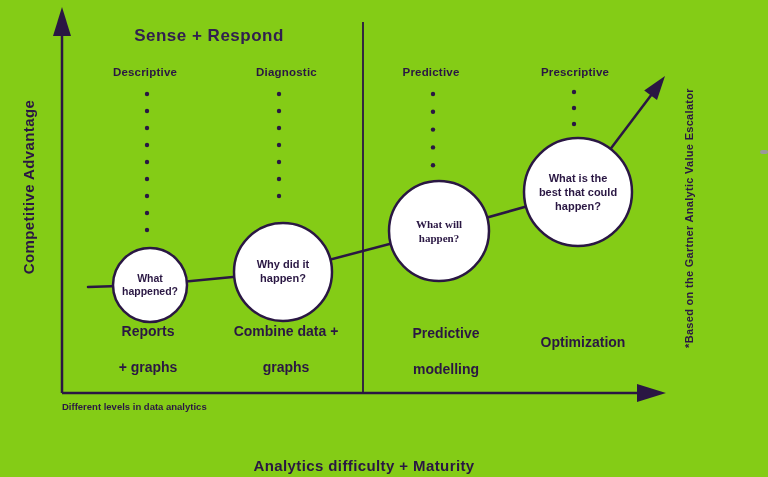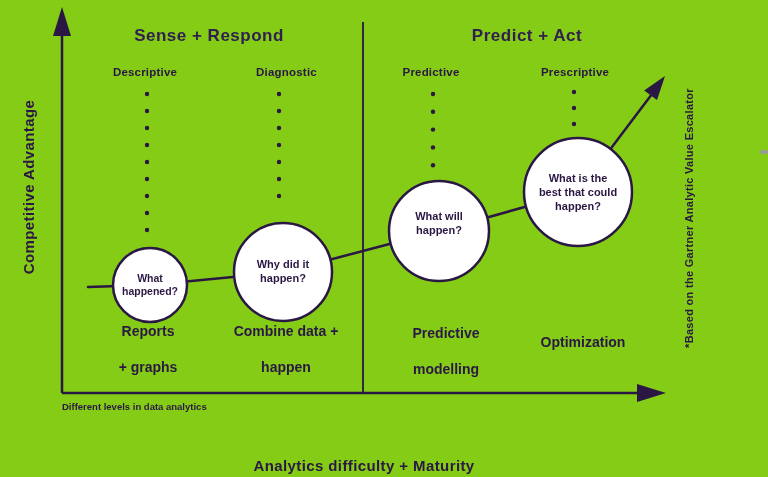--- a/index.html
+++ b/index.html
@@ -81,52 +81,51 @@
 
     <circle class="ring" cx="150" cy="285" r="37" fill="#ffffff" stroke-width="2.5"></circle>
     <circle class="ring" cx="283" cy="272" r="49" fill="#ffffff" stroke-width="2.5"></circle>
     <circle class="ring" cx="439" cy="231" r="50" fill="#ffffff" stroke-width="2.5"></circle>
     <circle class="ring" cx="578" cy="192" r="54" fill="#ffffff" stroke-width="2.5"></circle>
 
     <rect x="760" y="150" width="8" height="4" rx="2" fill="#999999"></rect>
   </svg>
 
   <div class="label heading" style="left:209px; top:36px;">Sense + Respond</div>
-  <div class="label heading" style="left:527px; top:36px;">Predict + Act</div>
 
   <div class="label level" style="left:145px; top:72px;">Descriptive</div>
   <div class="label level" style="left:277px; top:72px;padding-left:19px;">Diagnostic</div>
   <div class="label level" style="left:431px; top:72px;">Predictive</div>
   <div class="label level" style="left:575px; top:72px;">Prescriptive</div>
 
   <div class="question" style="left:150px; top:285px; width:74px;">
     <div>What</div>
     <div>happened?</div>
   </div>
   <div class="question q-large" style="left:283px; top:271px; width:96px;">
     <div>Why did it</div>
     <div>happen?</div>
   </div>
-  <div class="question q-large" style="left:439px; top:223px; width:108px;">
+  <div class="question q-large" style="left:439px; top:231px; width:108px;font-family:Liberation Serif, serif;">
     <div>What will</div>
     <div>happen?</div>
   </div>
   <div class="question q-large" style="left:578px; top:192px; width:120px;">
     <div>What is the</div>
     <div>best that could</div>
     <div>happen?</div>
   </div>
 
   <div class="label method" style="left:148px; top:349px;">
     <div>Reports</div>
     <div>+ graphs</div>
   </div>
   <div class="label method" style="left:286px; top:349px;">
     <div>Combine data +</div>
-    <div>happen</div>
+    <div>graphs</div>
   </div>
   <div class="label method" style="left:446px; top:351px;">
     <div>Predictive</div>
     <div>modelling</div>
   </div>
   <div class="label method" style="left:583px; top:342px;">
     <div>Optimization</div>
   </div>
 
   <div class="label rot y-label" style="left:28px; top:187px;">Competitive Advantage</div>

